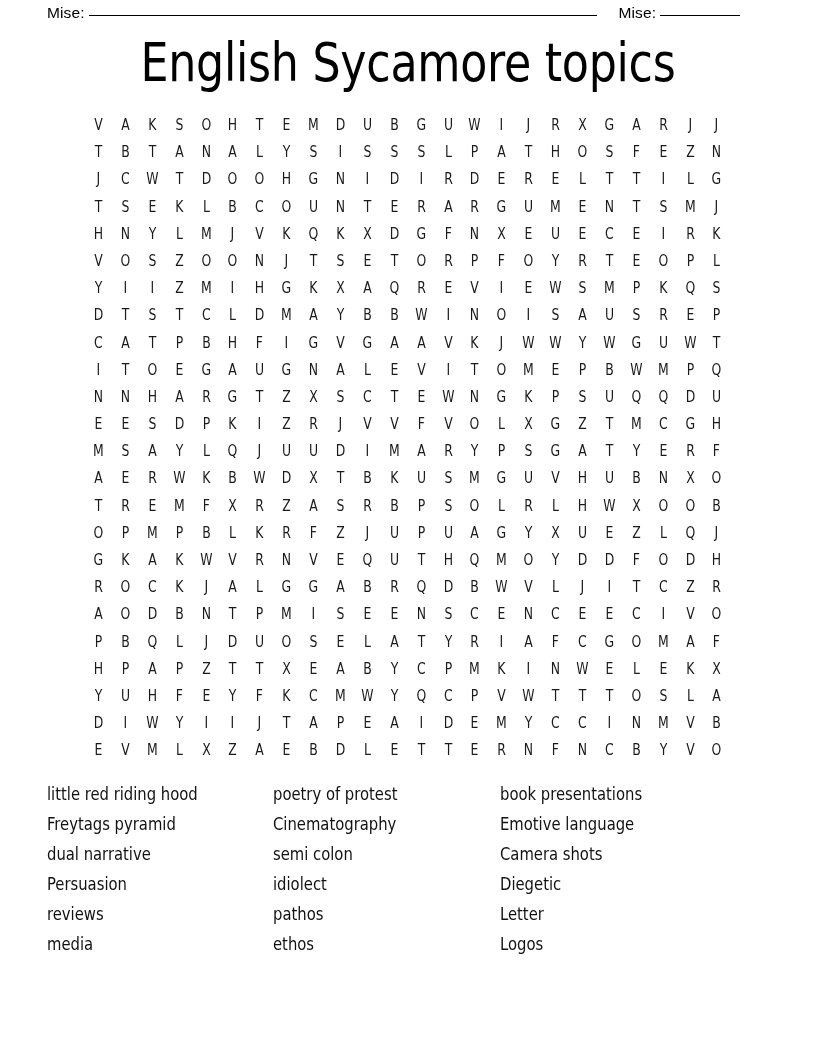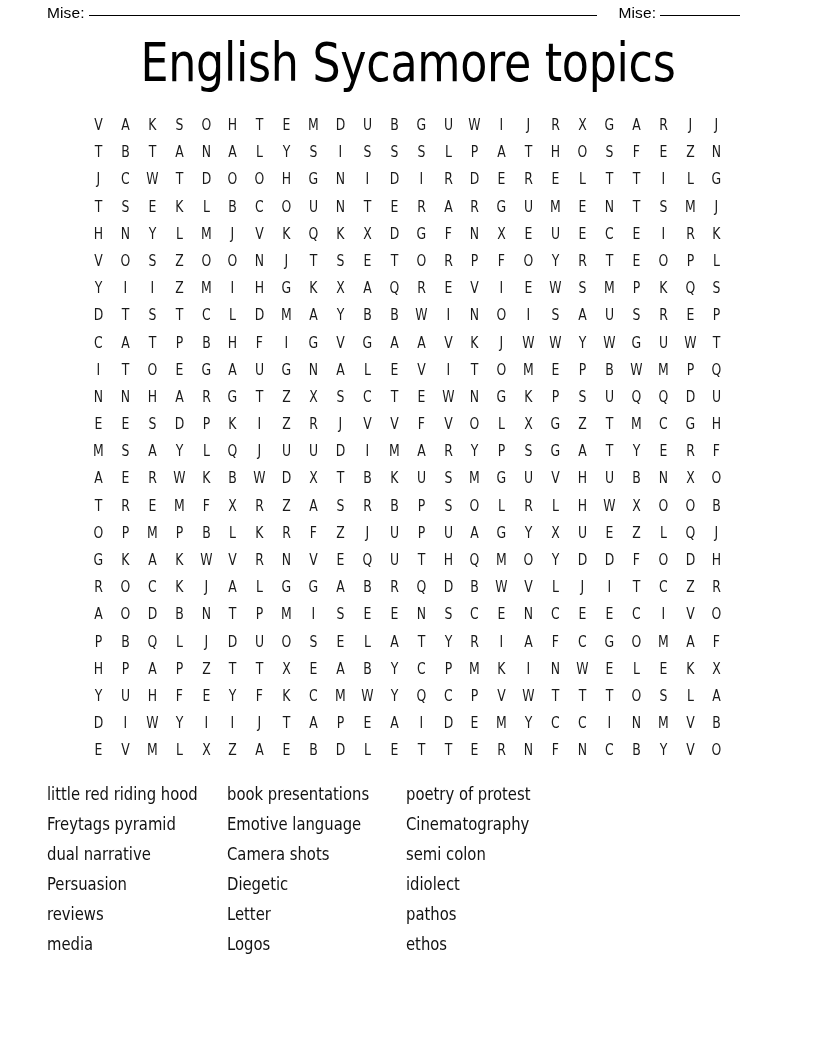--- a/index.html
+++ b/index.html
@@ -89,20 +89,21 @@
     transform-origin: 50% 50%;
   }
 
   
   .word-list {
     position: absolute;
     left: 47px;
     top: 779px;
     width: 722px;
     display: flex;
+    gap: 46px;
   }
   .word-col {
     display: flex;
     flex-direction: column;
   }
   .word-col.c1 { width: 180px; }
   .word-col.c2 { width: 179px; }
   .word-col.c3 { width: 181px; }
   .word-col.c4 { width: 182px; }
   .word {
@@ -758,29 +759,29 @@
 
 <div class="word-list" id="word-list">
     <div class="word-col c1">
       <div class="word">little red riding hood</div>
       <div class="word">Freytags pyramid</div>
       <div class="word">dual narrative</div>
       <div class="word">Persuasion</div>
       <div class="word">reviews</div>
       <div class="word">media</div>
     </div>
+    <div class="word-col c3">
+      <div class="word">poetry of protest</div>
+      <div class="word">Cinematography</div>
+      <div class="word">semi colon</div>
+      <div class="word">idiolect</div>
+      <div class="word">pathos</div>
+      <div class="word">ethos</div>
+    </div>
     <div class="word-col c2">
       <div class="word">book presentations</div>
       <div class="word">Emotive language</div>
       <div class="word">Camera shots</div>
       <div class="word">Diegetic</div>
       <div class="word">Letter</div>
       <div class="word">Logos</div>
     </div>
-    <div class="word-col c3">
-      <div class="word">poetry of protest</div>
-      <div class="word">Cinematography</div>
-      <div class="word">semi colon</div>
-      <div class="word">idiolect</div>
-      <div class="word">pathos</div>
-      <div class="word">ethos</div>
-    </div>
   </div>
 
 </body></html>

